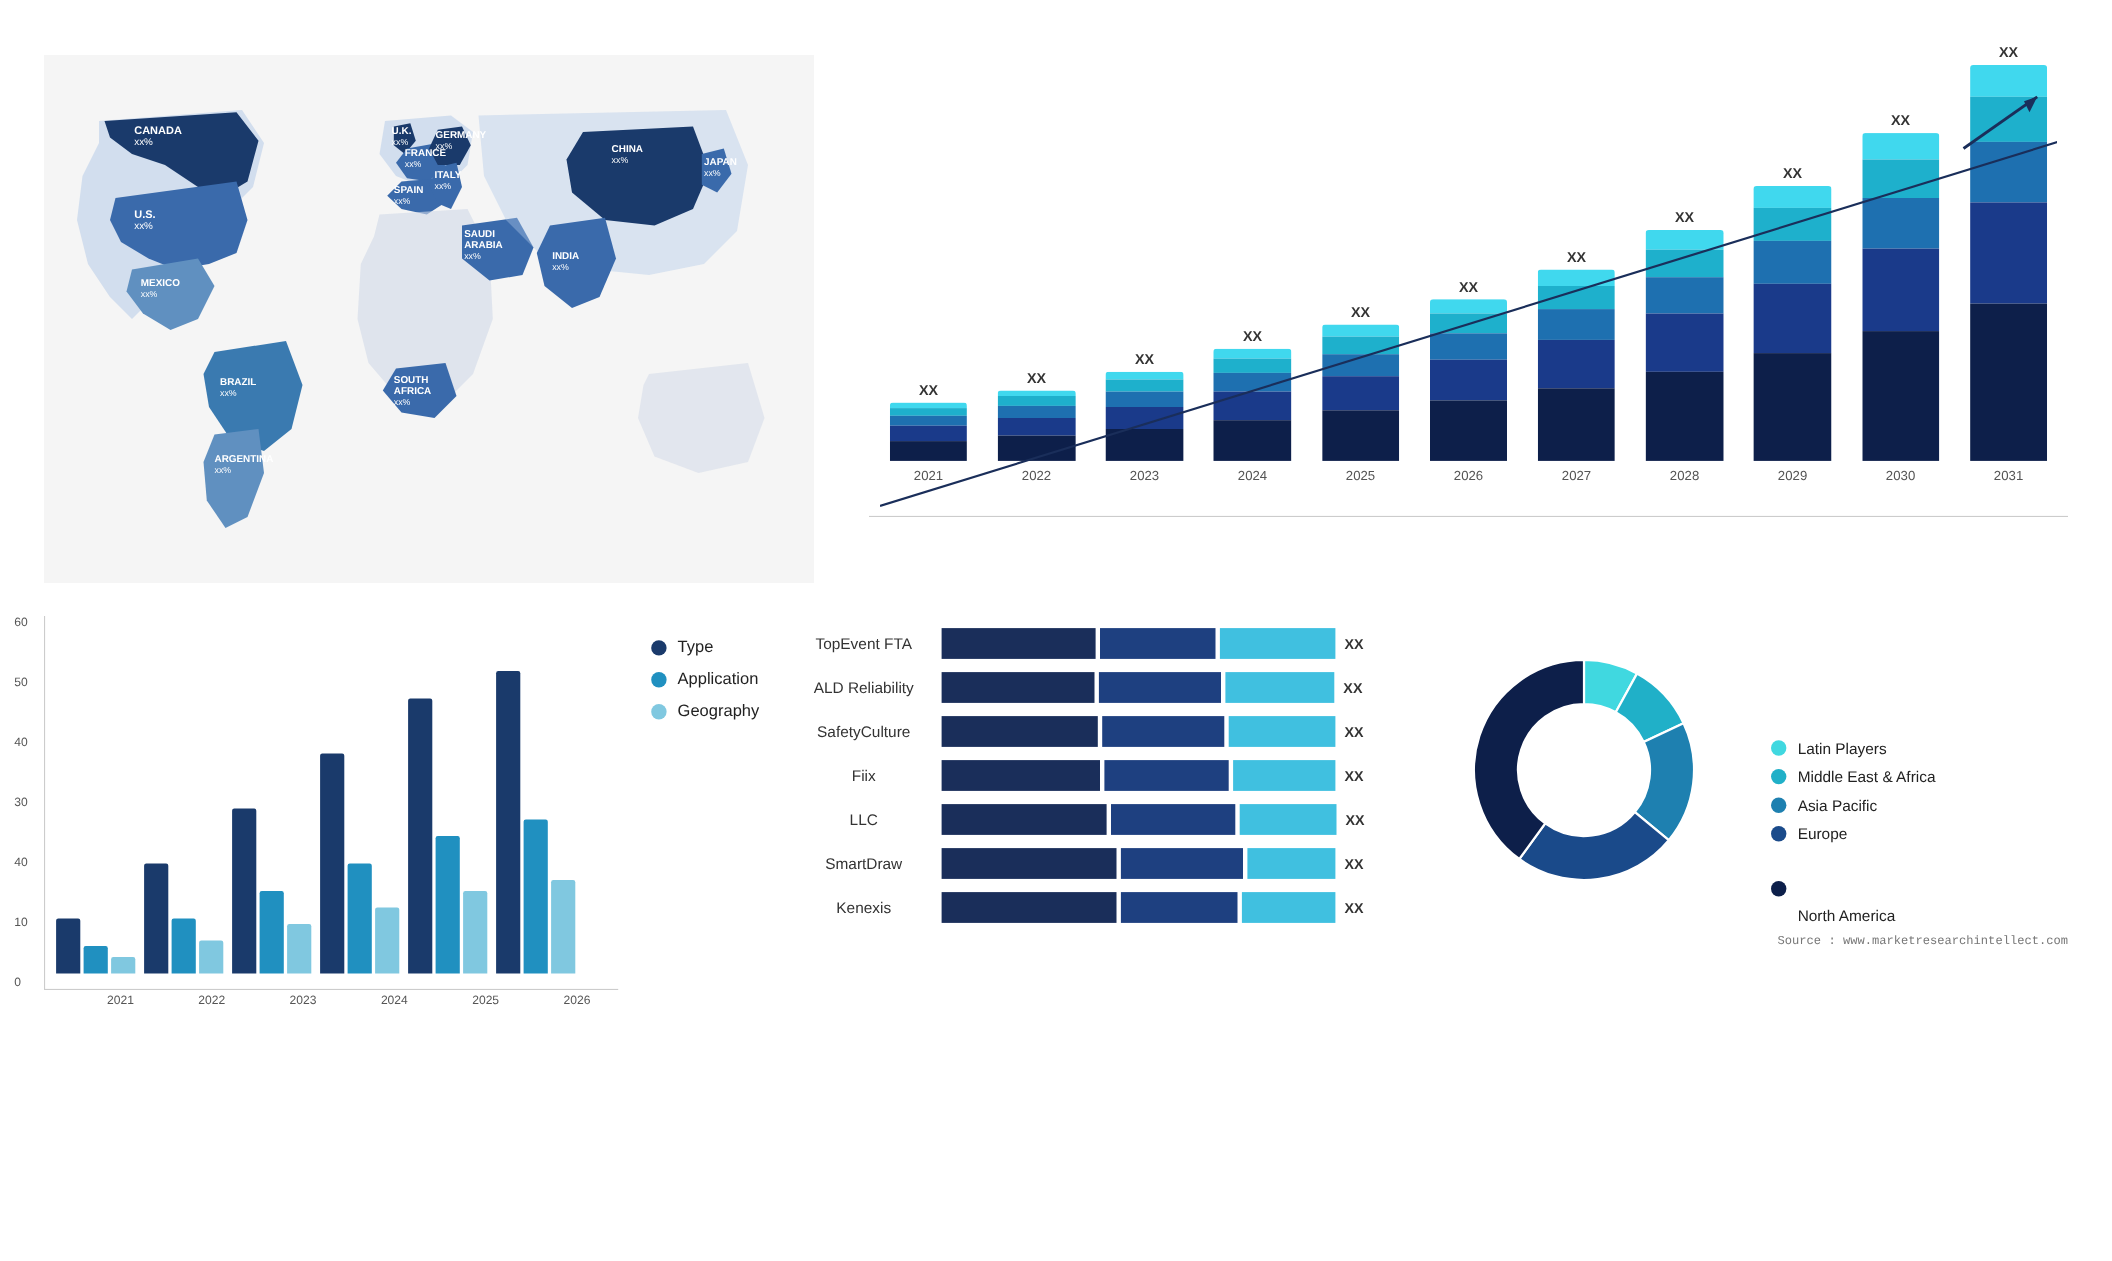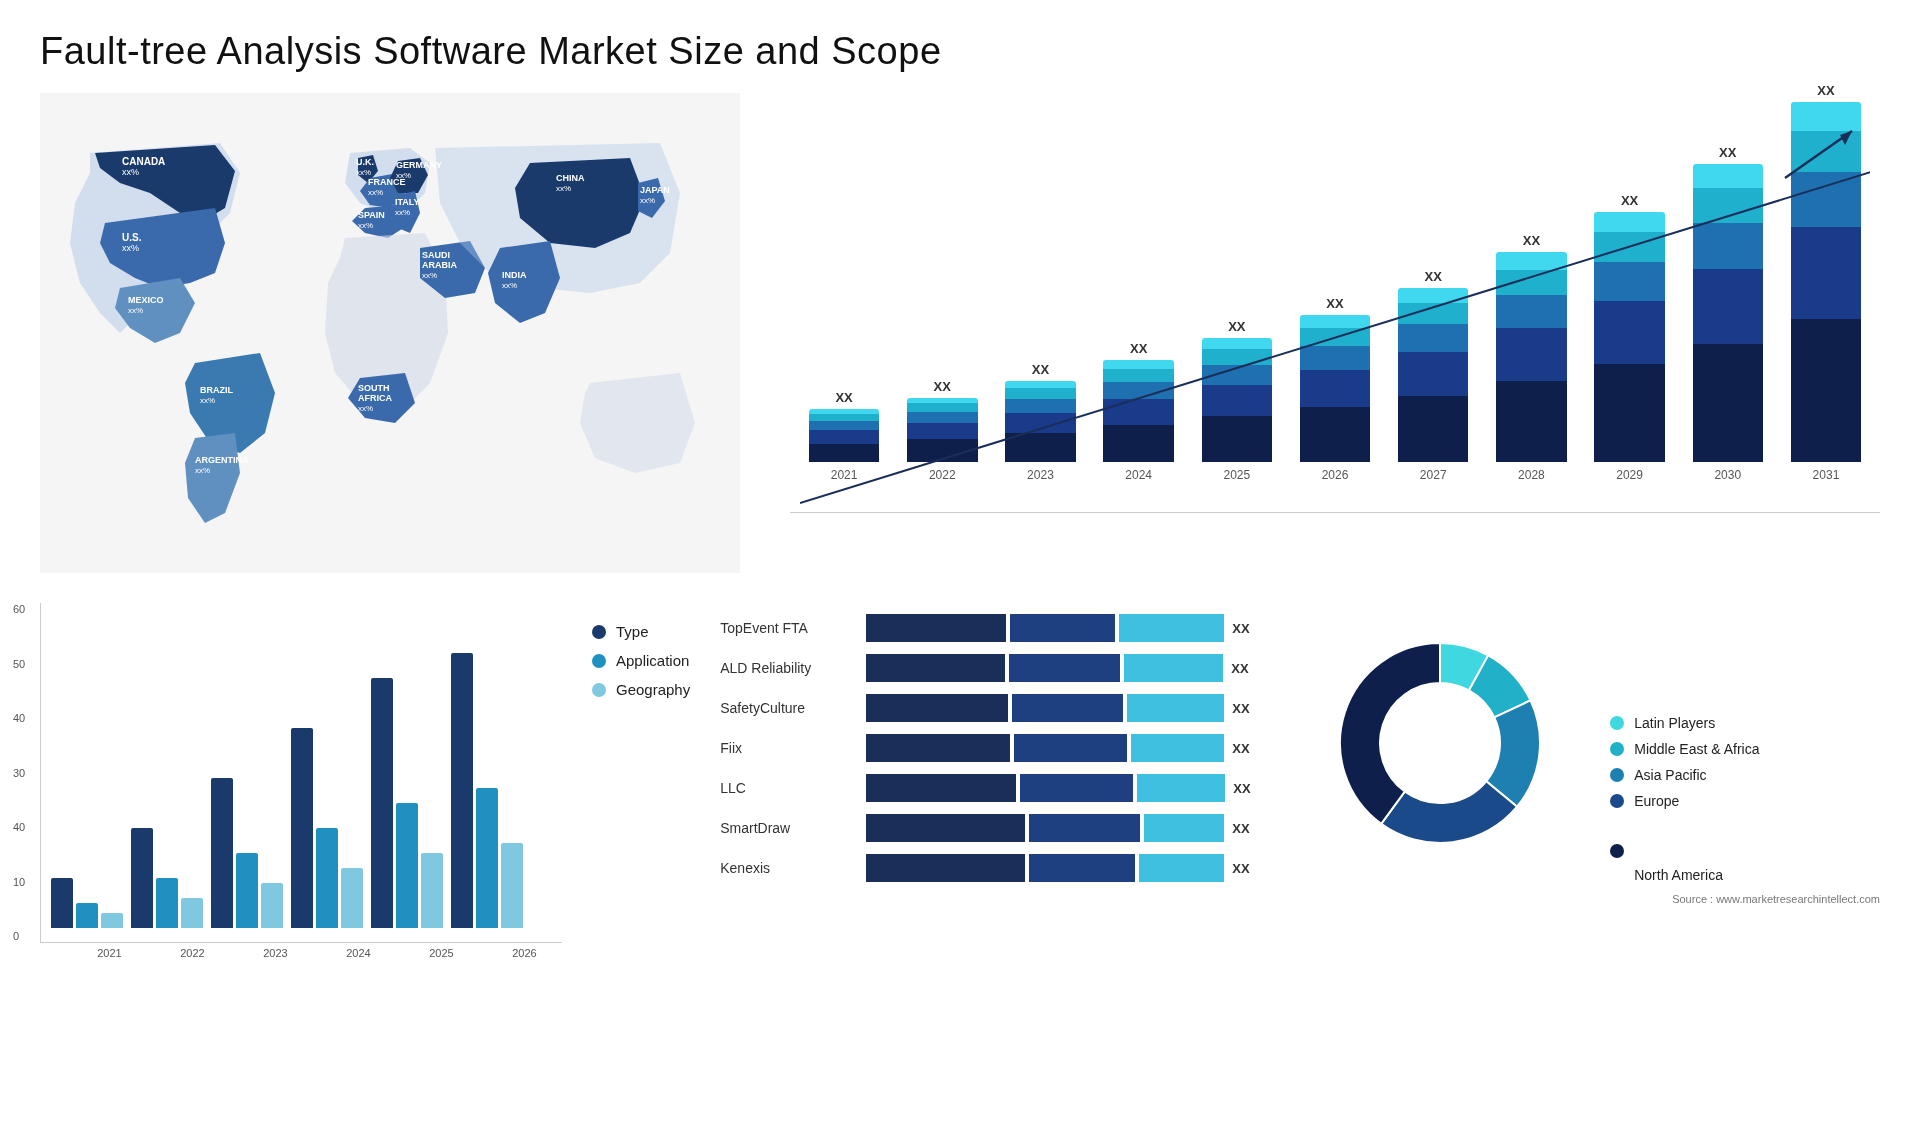--- a/index.html
+++ b/index.html
@@ -160,21 +160,22 @@
     }
     .players-list {
       display: flex;
       flex-direction: column;
       gap: 10px;
       margin-top: 10px;
     }
     .player-row {
       display: flex;
       align-items: center;
-      gap: 16px;
+      gap: 6px;
+      text-align: center;
     }
     .player-name {
       font-size: 14px;
       color: #333;
       width: 130px;
       flex-shrink: 0;
     }
     .player-bar-container {
       flex: 1;
       height: 30px;
@@ -208,27 +209,27 @@
       gap: 10px;
       align-self: flex-end;
       margin-right: 30px;
     }
     .source-text {
       font-size: 11px;
       color: #777;
       margin-top: 10px;
       text-align: right;
       width: 100%;
+      font-family: Liberation Mono, monospace;
     }
   </style>
 </head>
 <body>
 
 <div class="header">
-  <h1 class="main-title">Fault-tree Analysis Software Market Size and Scope</h1>
 </div>
 
 <div class="top-section">
 
   <div class="map-area">
     <svg class="world-map-svg" viewBox="0 0 700 480">
 
       <rect width="700" height="480" fill="#f5f5f5"></rect>
 
       <path d="M50,60 L180,50 L200,80 L190,120 L170,140 L160,160 L140,180 L120,200 L100,220 L80,240 L60,220 L40,190 L30,150 L35,110 L50,80 Z" fill="#b0c8e8" opacity="0.5"></path>

